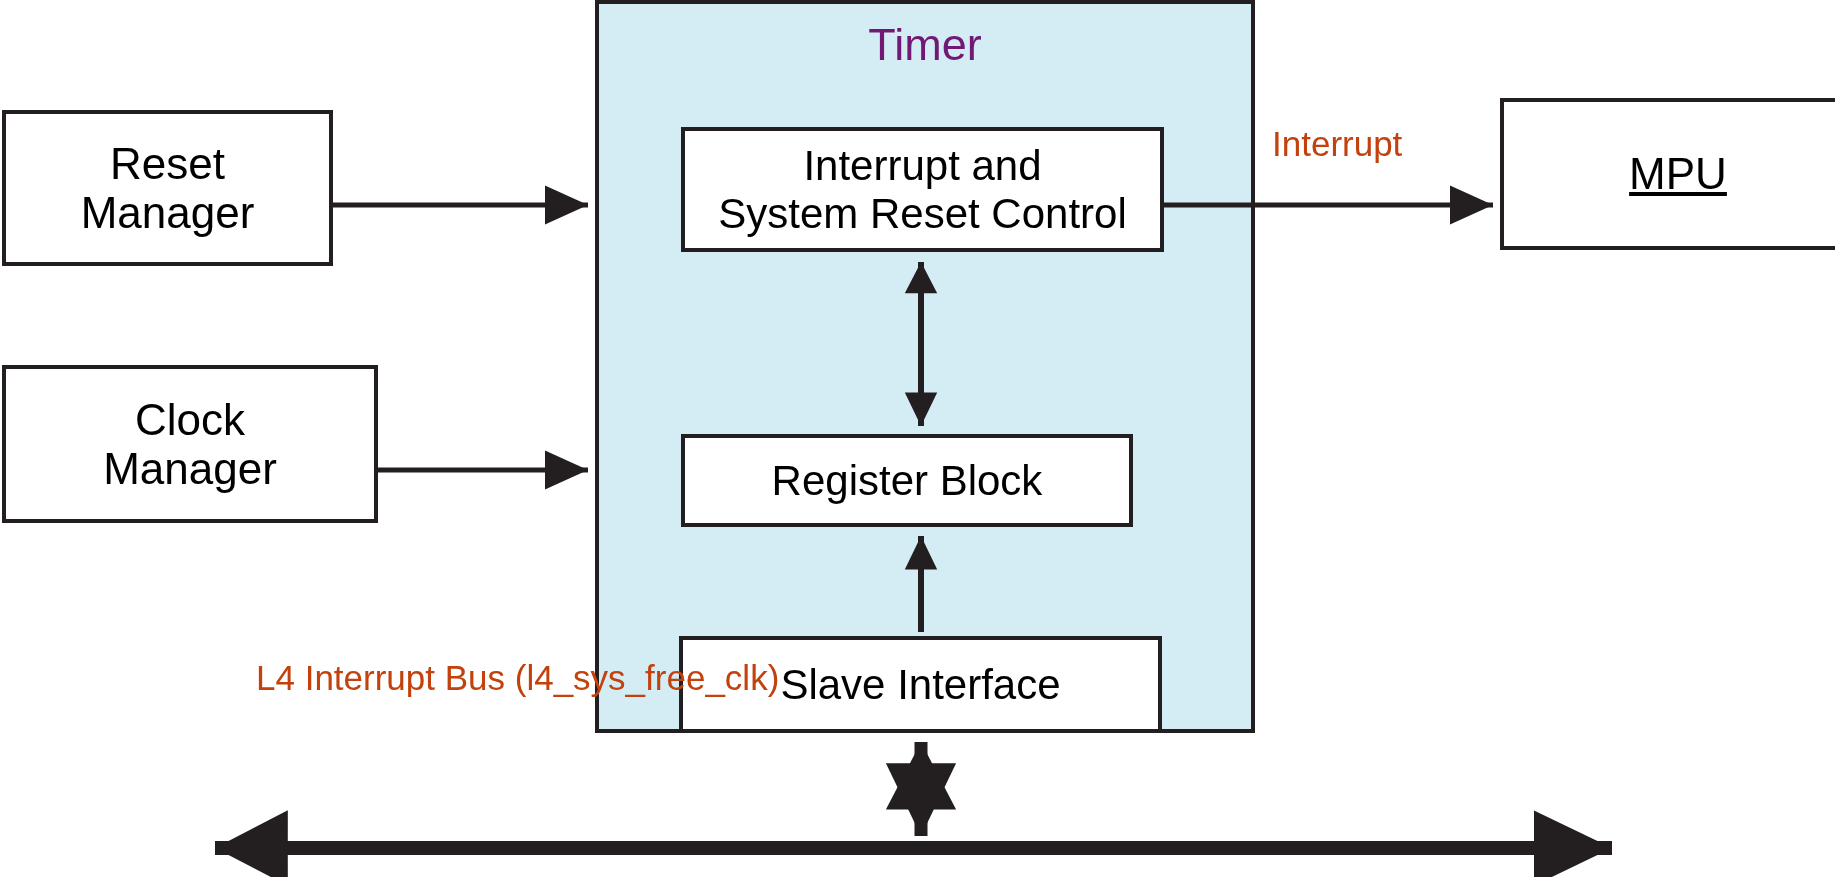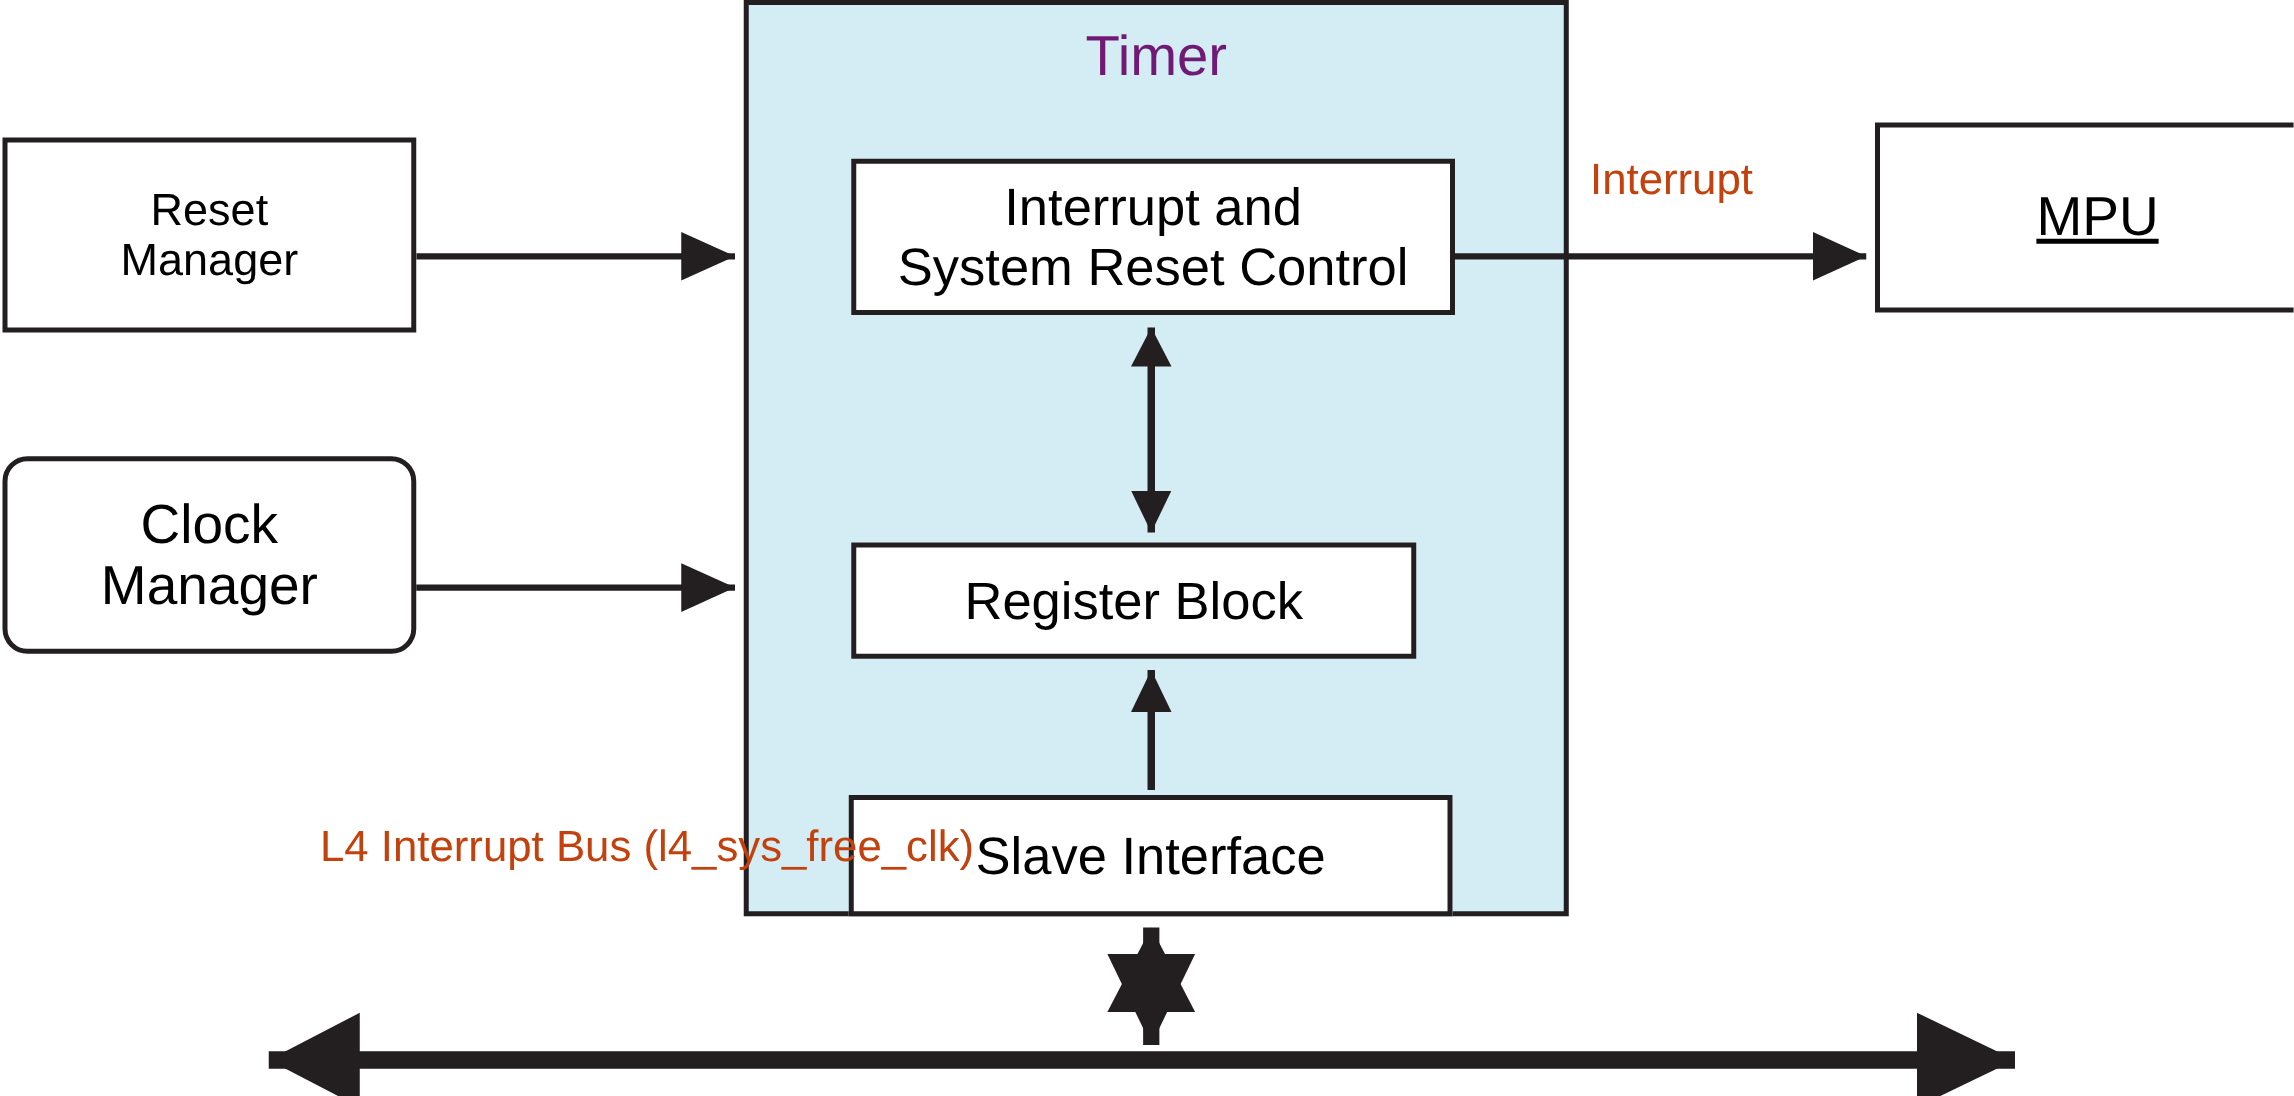--- a/index.html
+++ b/index.html
@@ -46,22 +46,22 @@
     text-align: center;
     color: #701a75;
     font-size: 45px;
     line-height: 1;
   }
   .edge-label {
     position: absolute;
     color: #c2410c;
     white-space: nowrap;
   }
-  #reset-manager-box  { left: 2px;    top: 110px; width: 331px; height: 156px; font-size: 36px; }
-  #clock-manager-box  { left: 2px;    top: 365px; width: 331px; height: 158px; font-size: 44px; border-radius: 20px; }
+  #reset-manager-box  { left: 2px;    top: 110px; width: 331px; height: 156px; font-size: 44px; }
+  #clock-manager-box  { left: 2px;    top: 365px; width: 376px; height: 158px; font-size: 44px; }
   #mpu-box            { left: 1500px; top: 98px; width: 356px; height: 152px; font-size: 44px; text-decoration: underline; }
   #timer-box          { left: 595px;  top: 0px;   width: 660px; height: 733px; }
   #irq-reset-box      { left: 681px;  top: 127px; width: 483px; height: 125px; font-size: 42px; }
   #register-block-box { left: 681px;  top: 434px; width: 452px; height: 93px;  font-size: 42px; }
   #slave-iface-box    { left: 679px;  top: 636px; width: 483px; height: 97px;  font-size: 42px; }
   #timer-title        { left: 595px;  top: 22px;  width: 660px; }
   #interrupt-label    { left: 1272px; top: 124px; font-size: 35px; }
   #bus-label          { left: 256px;  top: 658px; font-size: 35px; }
 </style>
 </head>

